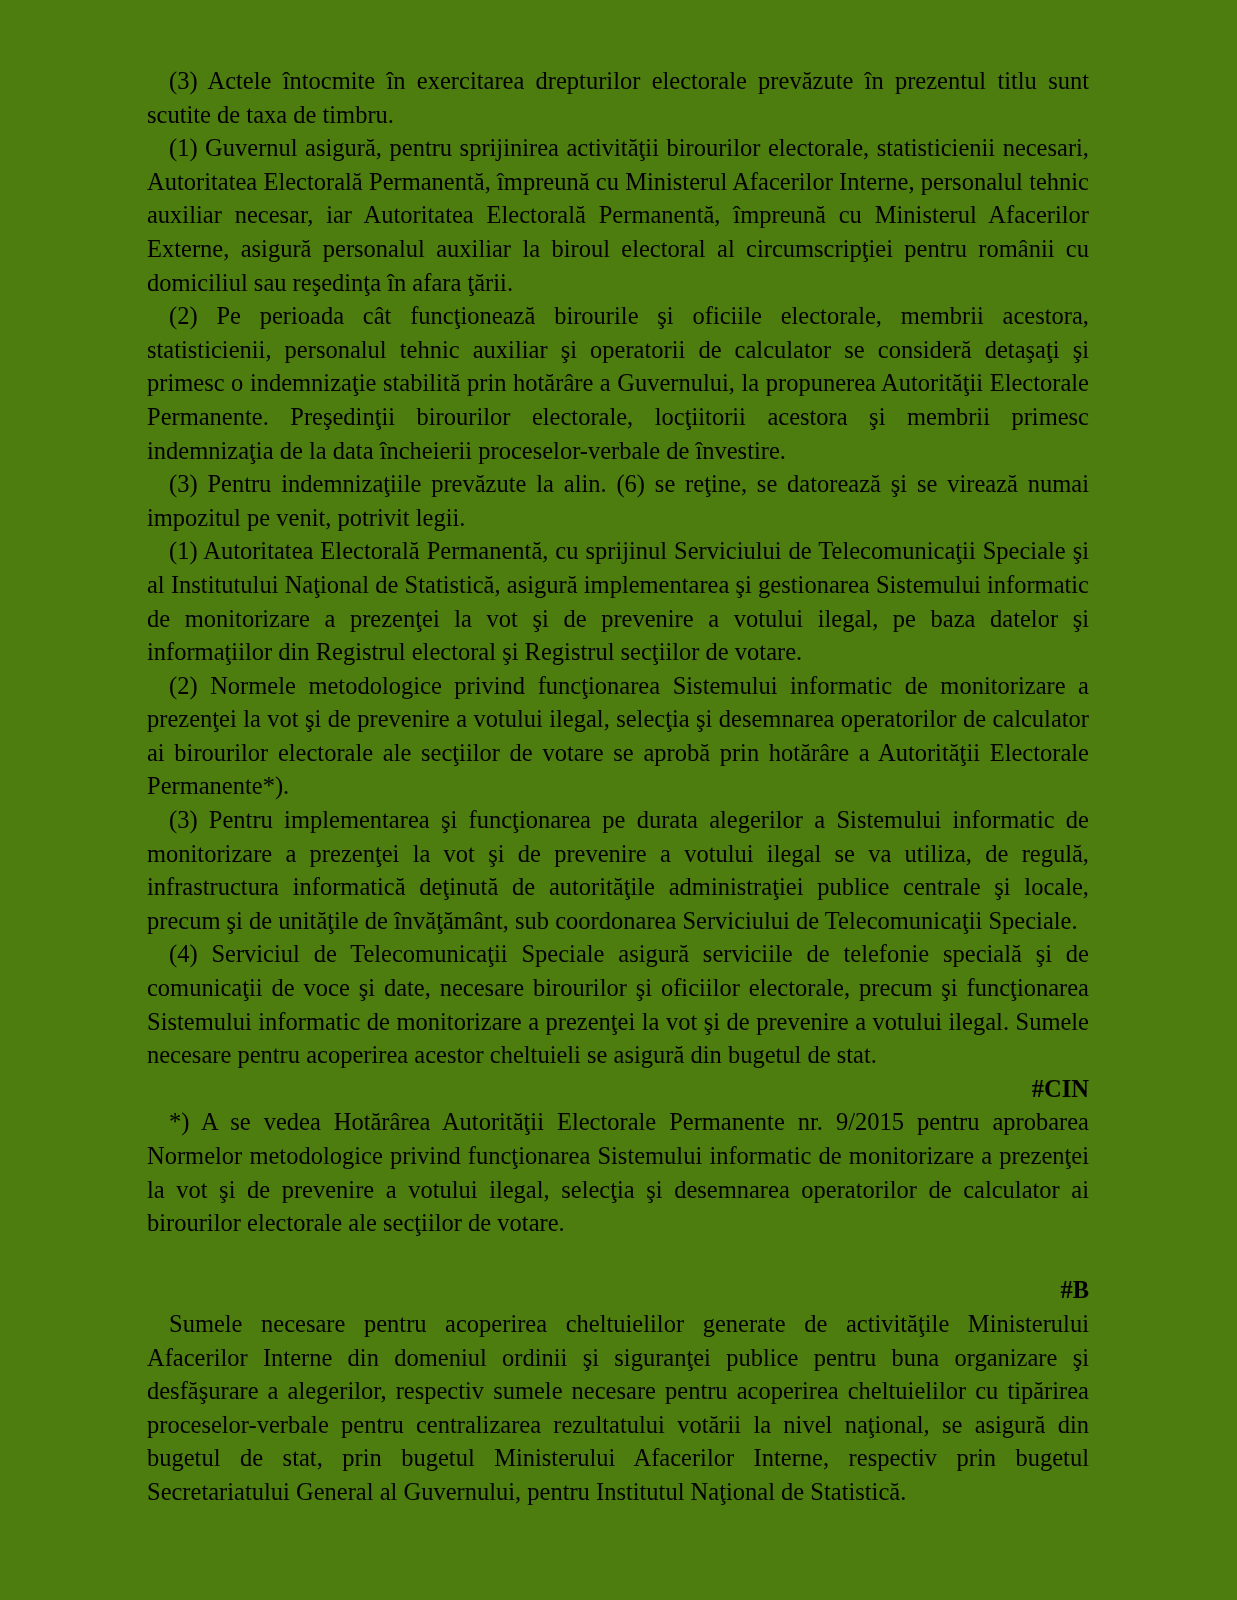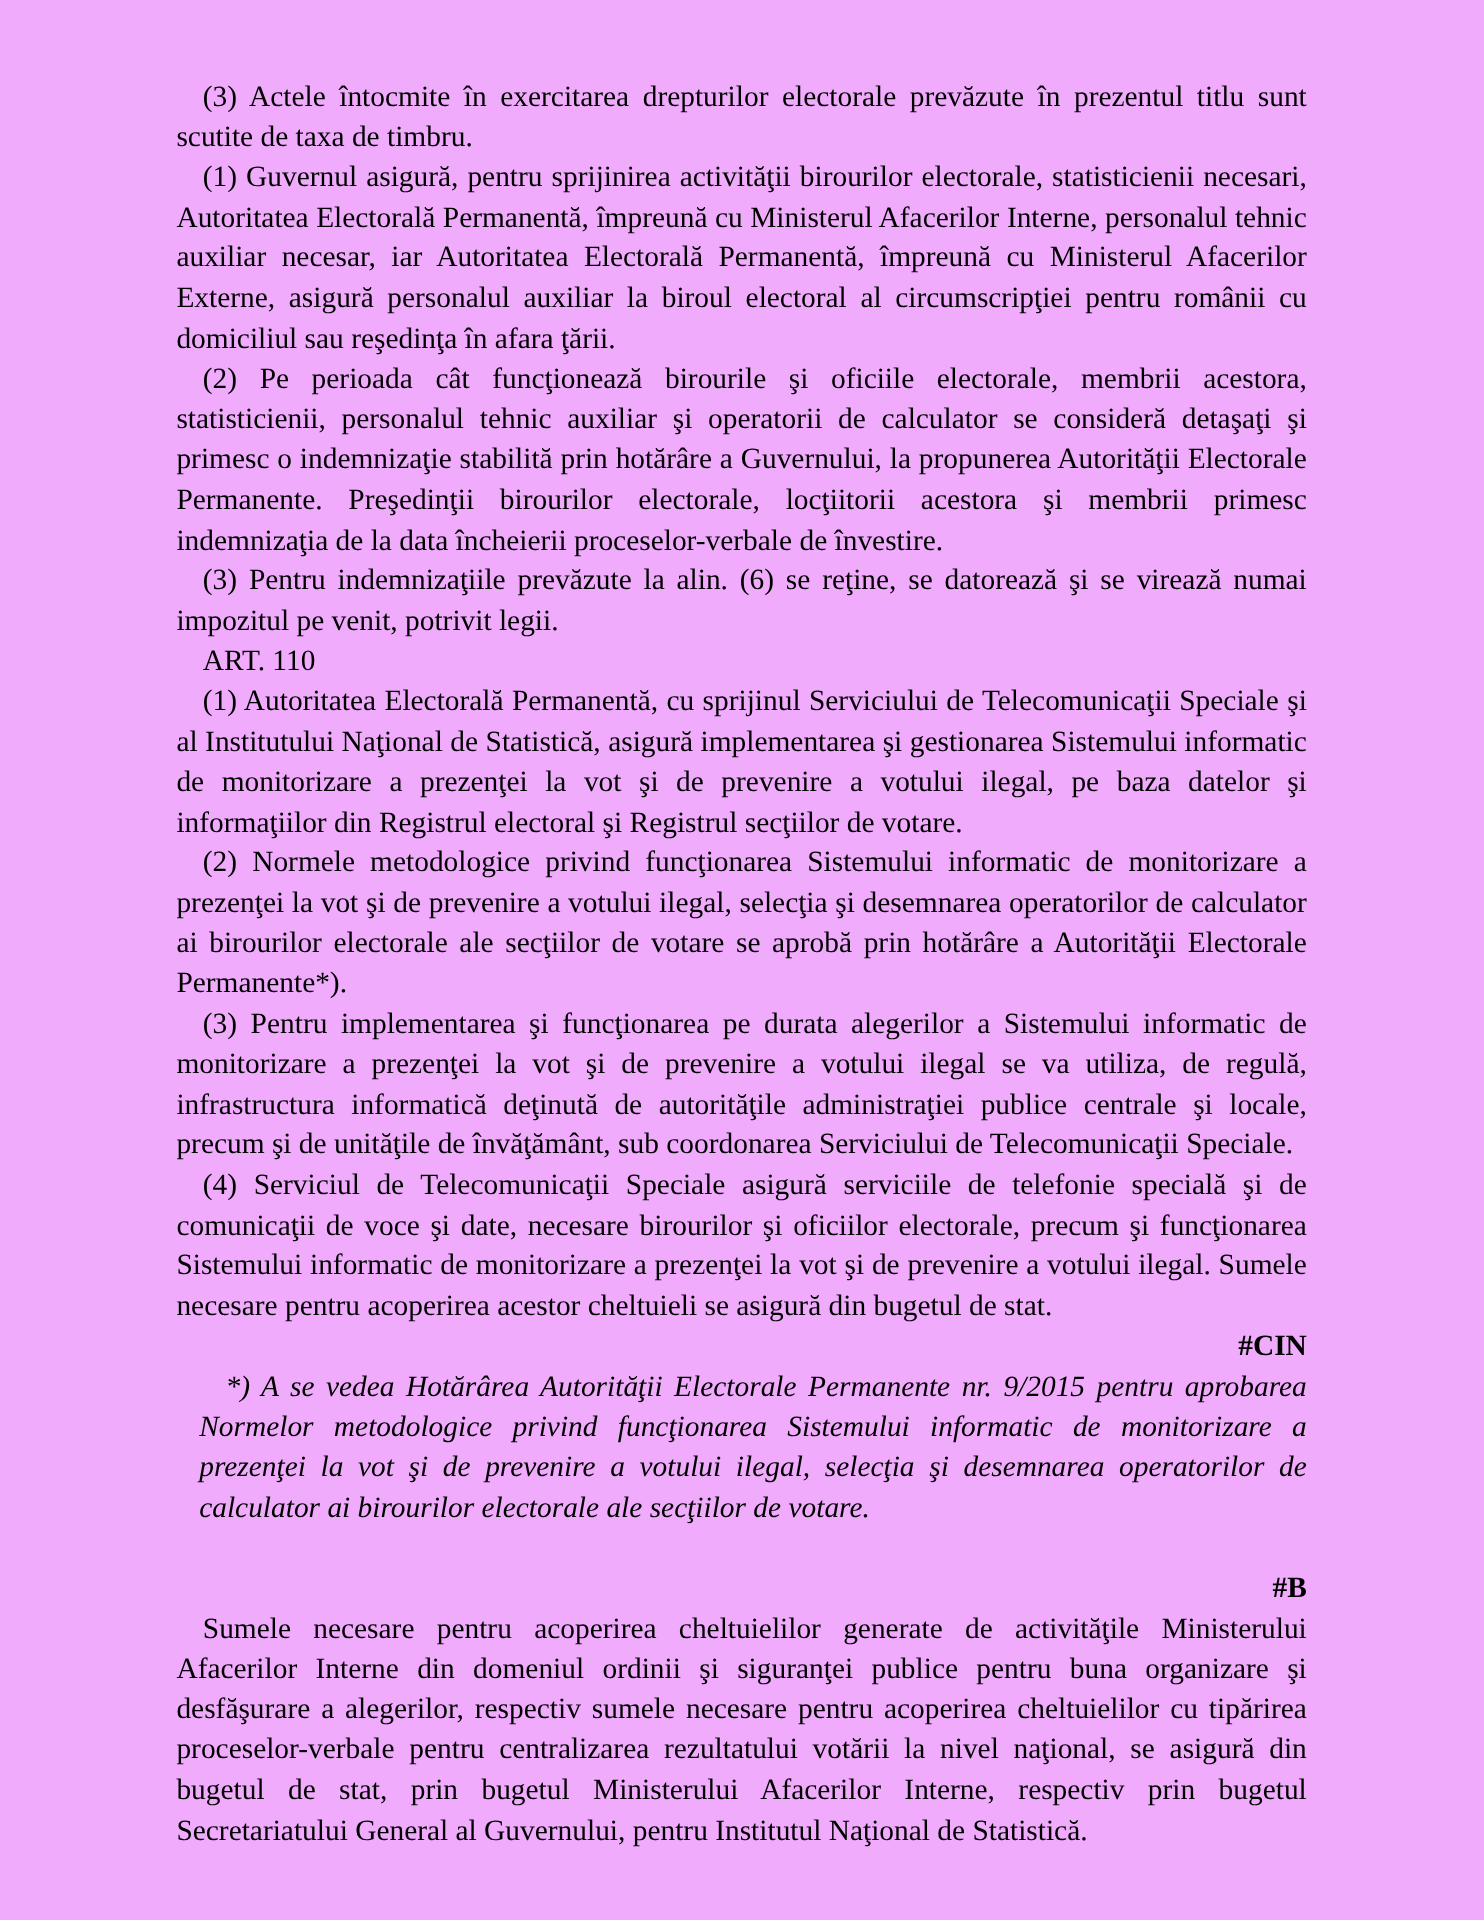--- a/index.html
+++ b/index.html
@@ -5,21 +5,21 @@
 <style>
   html, body {
     margin: 0;
     padding: 0;
     background: #ffffff;
   }
   .page {
     position: relative;
     width: 1237px;
     height: 1600px;
-    background: #f0abfc;
+    background: #4d7c0f;
     overflow: hidden;
     box-sizing: border-box;
   }
   .content {
     position: absolute;
     left: 147px;
     top: 64px;
     width: 942px;
     font-family: "Liberation Serif", "DejaVu Serif", serif;
     font-size: 24.5px;
@@ -41,40 +41,37 @@
     text-align: left;
     text-indent: 22px;
   }
   
   p.marker {
     text-align: right;
     text-indent: 0;
     font-weight: bold;
   }
   p.note {
-    font-style: italic;
     text-align: justify;
     text-indent: 22px;
-    margin-left: 19px;
   }
   .spacer {
     height: 33.6px;
   }
   
 </style>
 </head>
 <body>
 
 <div class="page">
   <div class="content" id="content">
       <p>(3) Actele întocmite în exercitarea drepturilor electorale prevăzute în prezentul titlu sunt scutite de taxa de timbru.</p>
       <p>(1) Guvernul asigură, pentru sprijinirea activităţii birourilor electorale, statisticienii necesari, Autoritatea Electorală Permanentă, împreună cu Ministerul Afacerilor Interne, personalul tehnic auxiliar necesar, iar Autoritatea Electorală Permanentă, împreună cu Ministerul Afacerilor Externe, asigură personalul auxiliar la biroul electoral al circumscripţiei pentru românii cu domiciliul sau reşedinţa în afara ţării.</p>
       <p>(2) Pe perioada cât funcţionează birourile şi oficiile electorale, membrii acestora, statisticienii, personalul tehnic auxiliar şi operatorii de calculator se consideră detaşaţi şi primesc o indemnizaţie stabilită prin hotărâre a Guvernului, la propunerea Autorităţii Electorale Permanente. Preşedinţii birourilor electorale, locţiitorii acestora şi membrii primesc indemnizaţia de la data încheierii proceselor-verbale de învestire.</p>
       <p>(3) Pentru indemnizaţiile prevăzute la alin. (6) se reţine, se datorează şi se virează numai impozitul pe venit, potrivit legii.</p>
-      <p class="heading">ART. 110</p>
       <p>(1) Autoritatea Electorală Permanentă, cu sprijinul Serviciului de Telecomunicaţii Speciale şi al Institutului Naţional de Statistică, asigură implementarea şi gestionarea Sistemului informatic de monitorizare a prezenţei la vot şi de prevenire a votului ilegal, pe baza datelor şi informaţiilor din Registrul electoral şi Registrul secţiilor de votare.</p>
       <p>(2) Normele metodologice privind funcţionarea Sistemului informatic de monitorizare a prezenţei la vot şi de prevenire a votului ilegal, selecţia şi desemnarea operatorilor de calculator ai birourilor electorale ale secţiilor de votare se aprobă prin hotărâre a Autorităţii Electorale Permanente*).</p>
       <p>(3) Pentru implementarea şi funcţionarea pe durata alegerilor a Sistemului informatic de monitorizare a prezenţei la vot şi de prevenire a votului ilegal se va utiliza, de regulă, infrastructura informatică deţinută de autorităţile administraţiei publice centrale şi locale, precum şi de unităţile de învăţământ, sub coordonarea Serviciului de Telecomunicaţii Speciale.</p>
       <p>(4) Serviciul de Telecomunicaţii Speciale asigură serviciile de telefonie specială şi de comunicaţii de voce şi date, necesare birourilor şi oficiilor electorale, precum şi funcţionarea Sistemului informatic de monitorizare a prezenţei la vot şi de prevenire a votului ilegal. Sumele necesare pentru acoperirea acestor cheltuieli se asigură din bugetul de stat.</p>
       <p class="marker">#CIN</p>
       <p class="note">*) A se vedea Hotărârea Autorităţii Electorale Permanente nr. 9/2015 pentru aprobarea Normelor metodologice privind funcţionarea Sistemului informatic de monitorizare a prezenţei la vot şi de prevenire a votului ilegal, selecţia şi desemnarea operatorilor de calculator ai birourilor electorale ale secţiilor de votare.</p>
       <div class="spacer"></div>
       <p class="marker">#B</p>
       <p>Sumele necesare pentru acoperirea cheltuielilor generate de activităţile Ministerului Afacerilor Interne din domeniul ordinii şi siguranţei publice pentru buna organizare şi desfăşurare a alegerilor, respectiv sumele necesare pentru acoperirea cheltuielilor cu tipărirea proceselor-verbale pentru centralizarea rezultatului votării la nivel naţional, se asigură din bugetul de stat, prin bugetul Ministerului Afacerilor Interne, respectiv prin bugetul Secretariatului General al Guvernului, pentru Institutul Naţional de Statistică.</p>
     </div>

